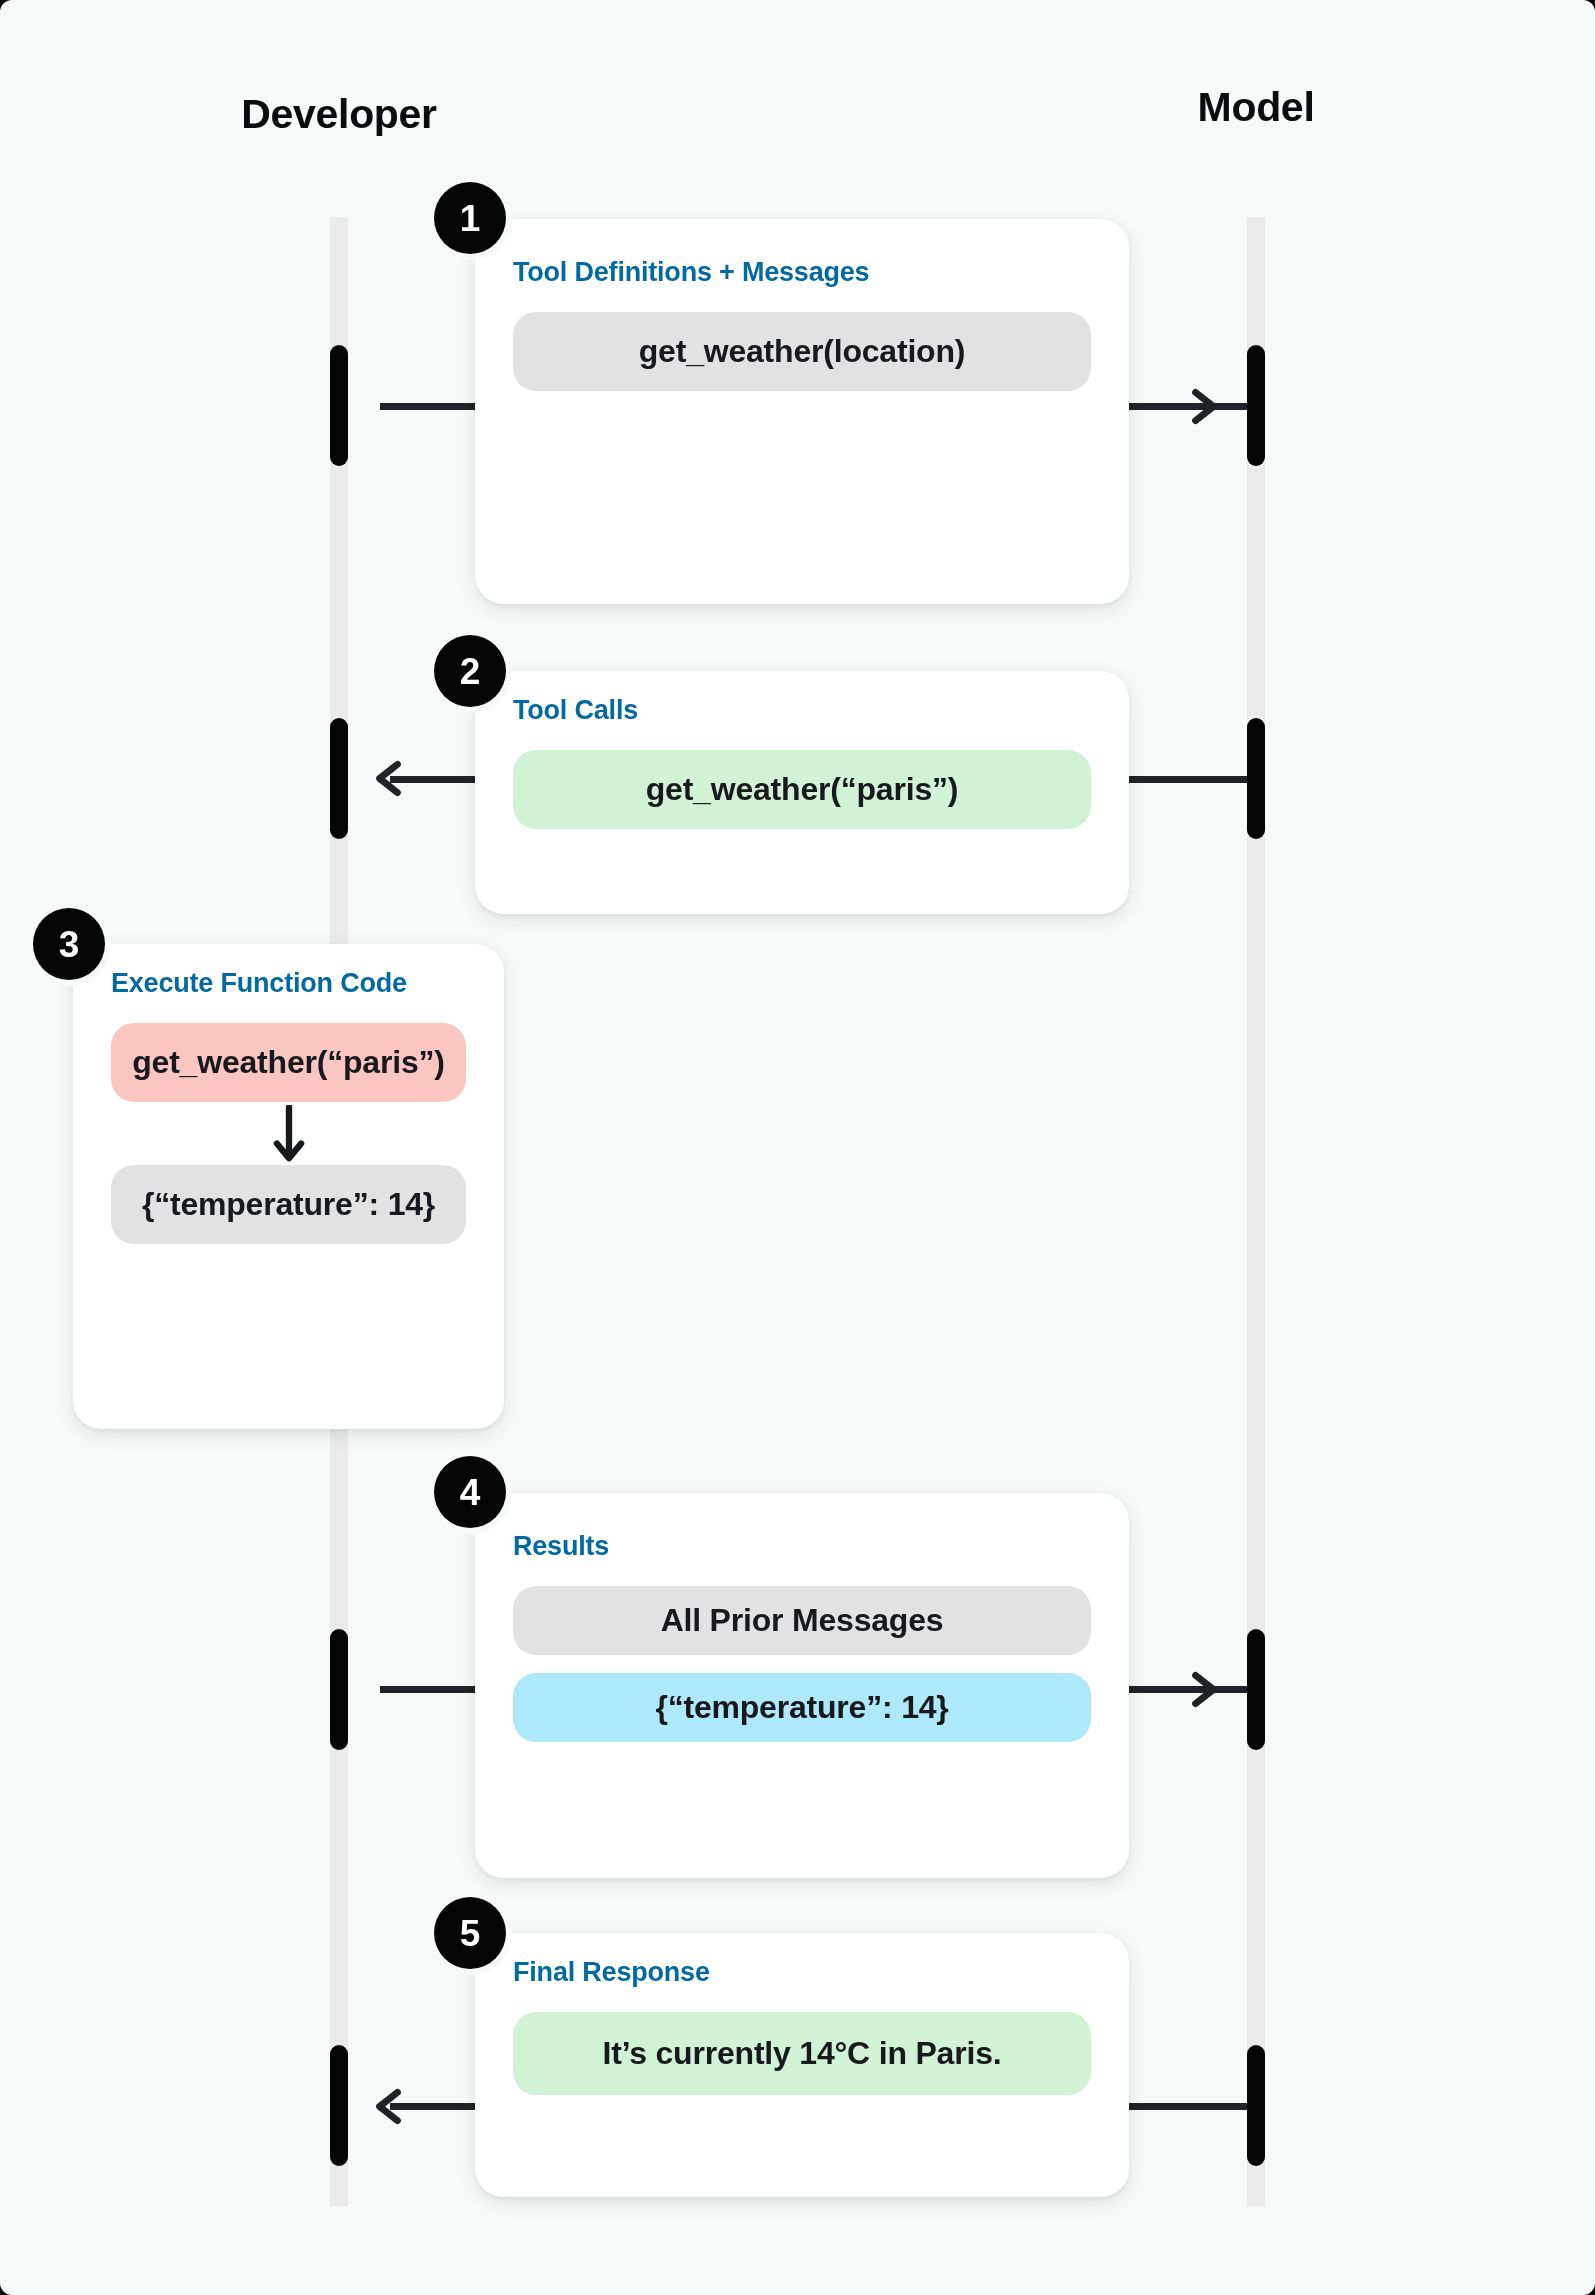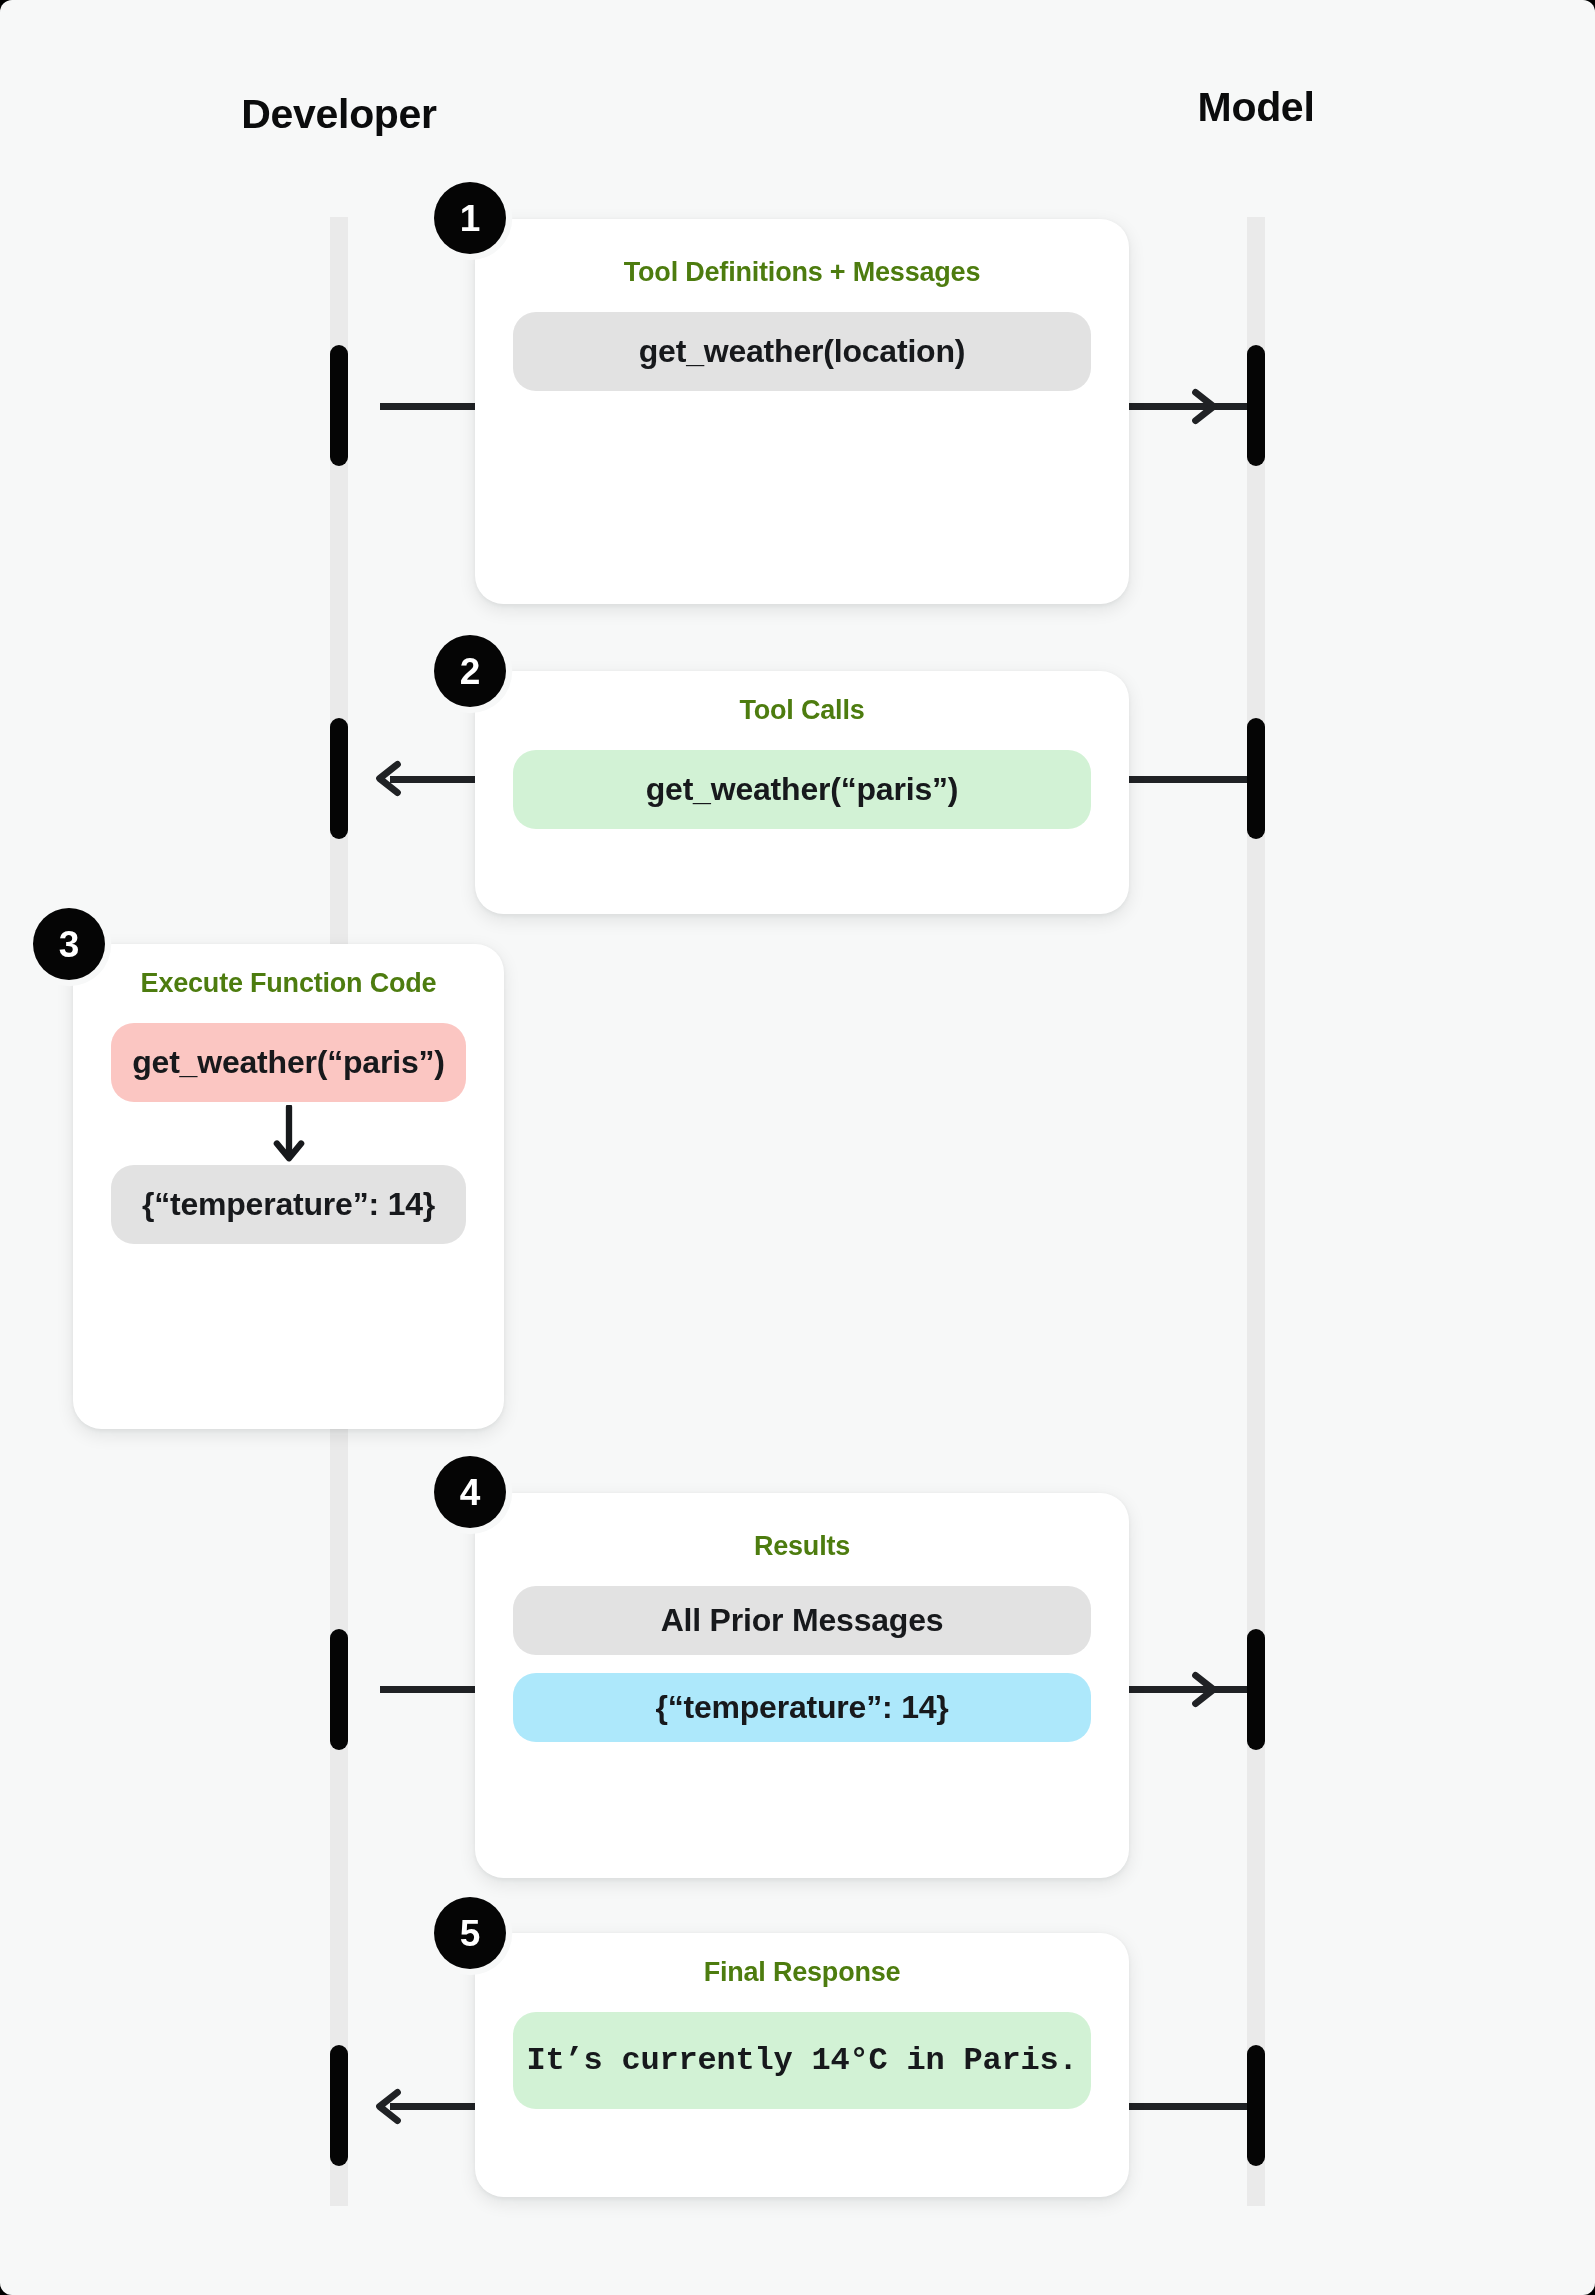--- a/index.html
+++ b/index.html
@@ -65,24 +65,24 @@
   
   .card{
     position:absolute;
     background:#FFFFFF;
     border-radius:28.5px;
     box-shadow:0 5.3px 18px rgba(16,18,22,0.09), 0 1.1px 4.2px rgba(16,18,22,0.05);
     z-index:5;
     box-sizing:border-box;
   }
   .card-title{
-    text-align:center;
+    text-align:left;
     font-size:27px;
     font-weight:700;
-    color:#4d7c0f;
+    color:#0369a1;
     letter-spacing:-0.2px;
   }
   .pill{
     border-radius:23px;
     text-align:center;
     font-size:32px;
     font-weight:700;
     color:#17191C;
     letter-spacing:-0.2px;
     display:flex;
@@ -128,21 +128,21 @@
   .down-arrow svg{width:34px;height:58px;display:block;}
 
   
   #card4{left:475px;top:1493px;width:654px;height:385px;padding:26px 38px;}
   #card4 .card-title{margin-top:11.6px;}
   #card4 .pill{height:69px;}
   #badge4{left:434px;top:1456px;}
 
   
   #card5{left:475px;top:1933px;width:654px;height:264px;padding:24px 38px;}
-  #card5 .pill{height:97px;font-family:Liberation Mono, monospace;}
+  #card5 .pill{height:83px;}
   #badge5{left:434px;top:1897px;}
 
   .gap-28{height:18px;}
   .gap-36{height:24px;}
 </style>
 </head>
 <body>
 
 <div id="frame">
 

